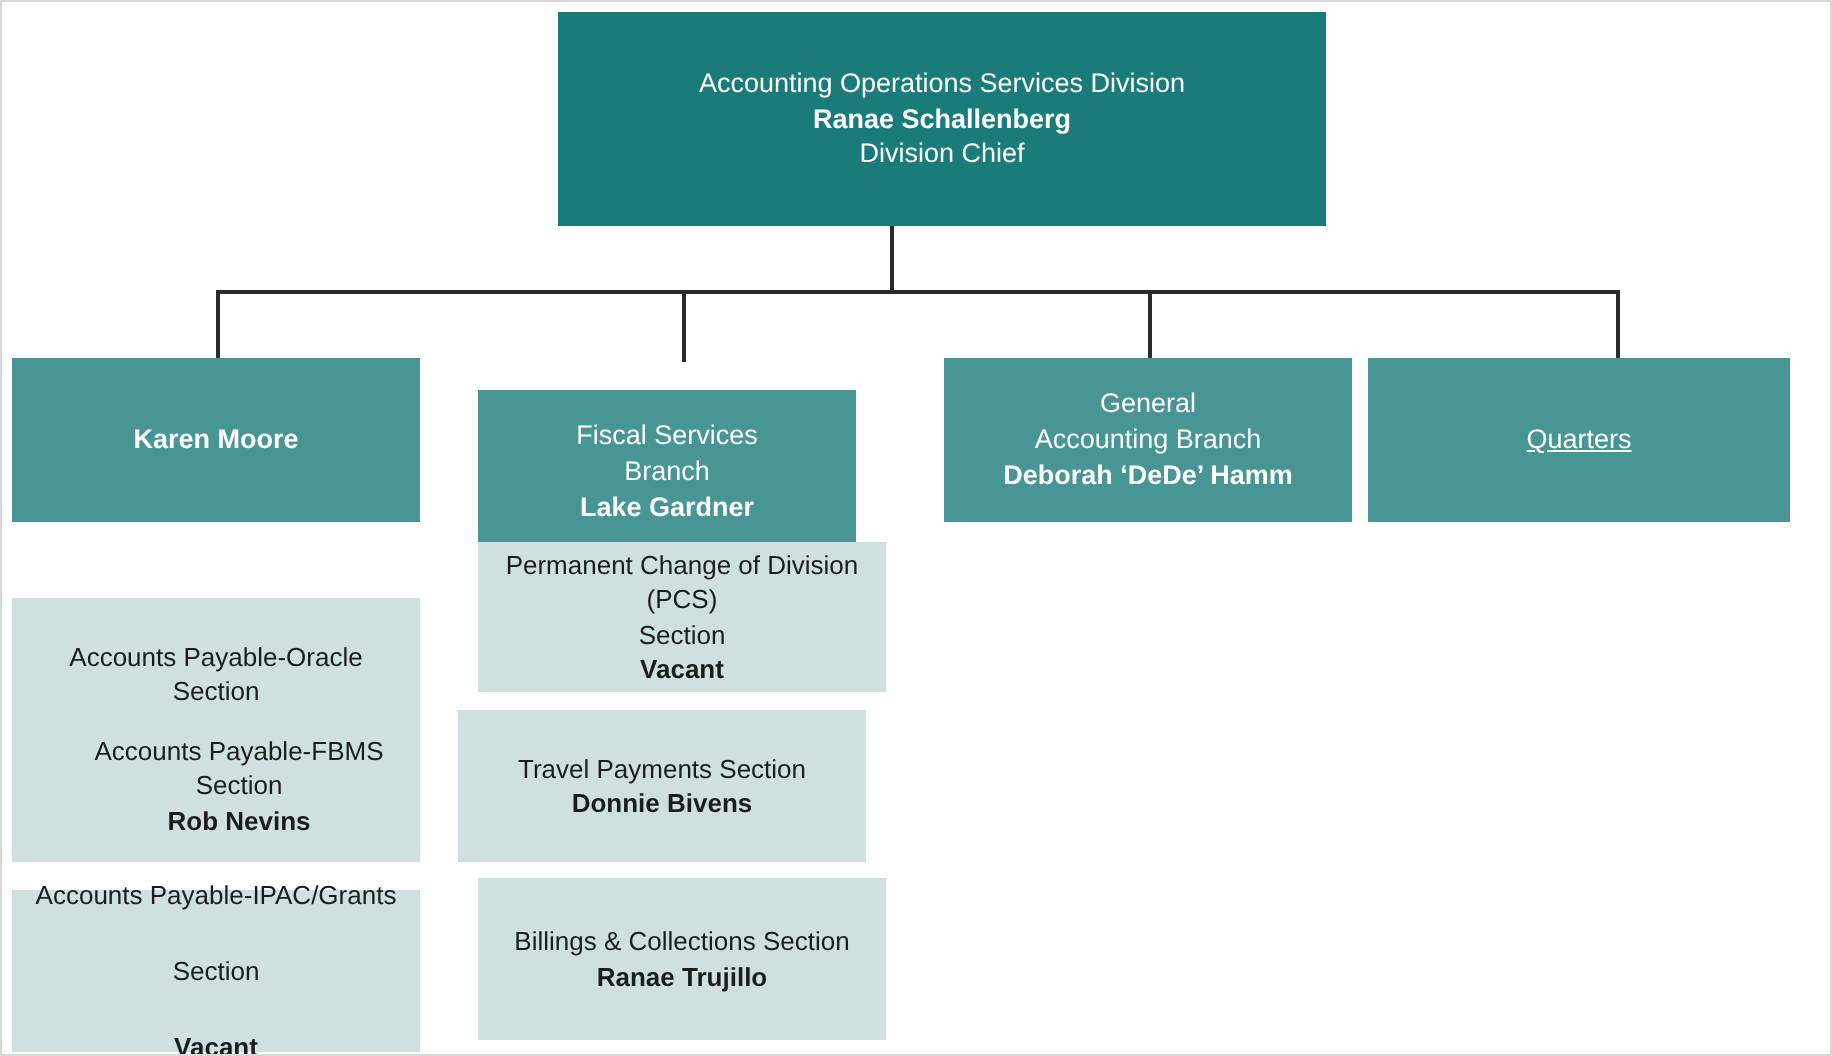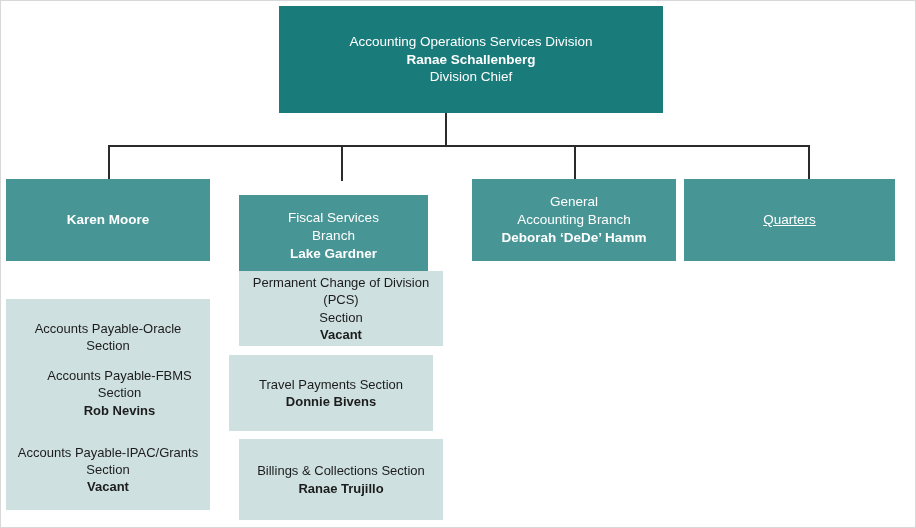--- a/index.html
+++ b/index.html
@@ -106,21 +106,21 @@
   <div class="node section" style="left:5px; top:270px; width:204px; height:94px;margin-top:28px;">
     <span class="ln">Accounts Payable-Oracle Section</span>
     <span class="ln b">Lynette Aguilar</span>
   </div>
 
   <div class="node section" style="left:5px; top:354px; width:204px; height:76px;padding-left:31px;">
     <span class="ln">Accounts Payable-FBMS Section</span>
     <span class="ln b">Rob Nevins</span>
   </div>
 
-  <div class="node section" style="left:5px; top:428px; width:204px; height:81px;">
+  <div class="node section" style="left:5px; top:444px; width:204px; height:81px;gap:21px;">
     <span class="ln">Accounts Payable-IPAC/Grants</span>
     <span class="ln">Section</span>
     <span class="ln b">Vacant</span>
   </div>
 
   <div class="node section" style="left:238px; top:270px; width:204px; height:75px;">
     <span class="ln">Permanent Change of Division (PCS)</span>
     <span class="ln">Section</span>
     <span class="ln b">Vacant</span>
   </div>

